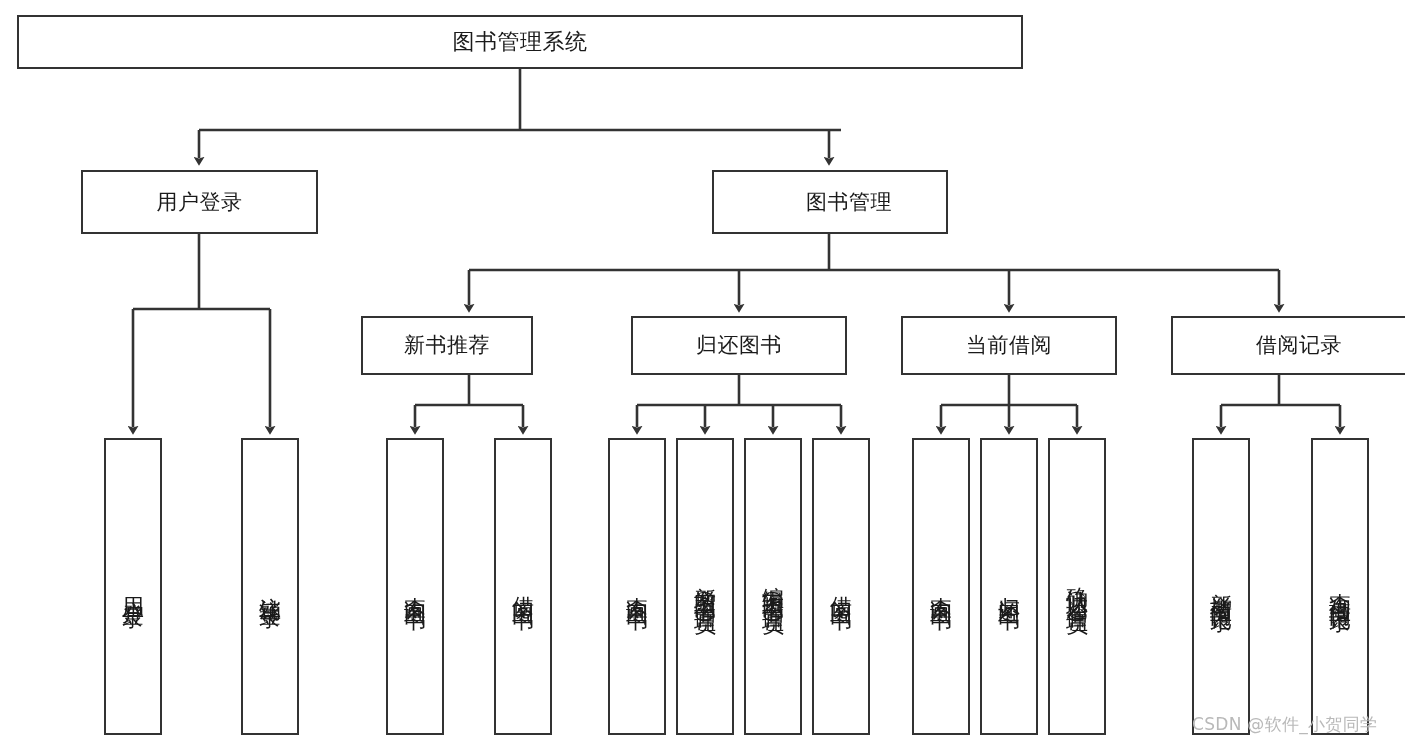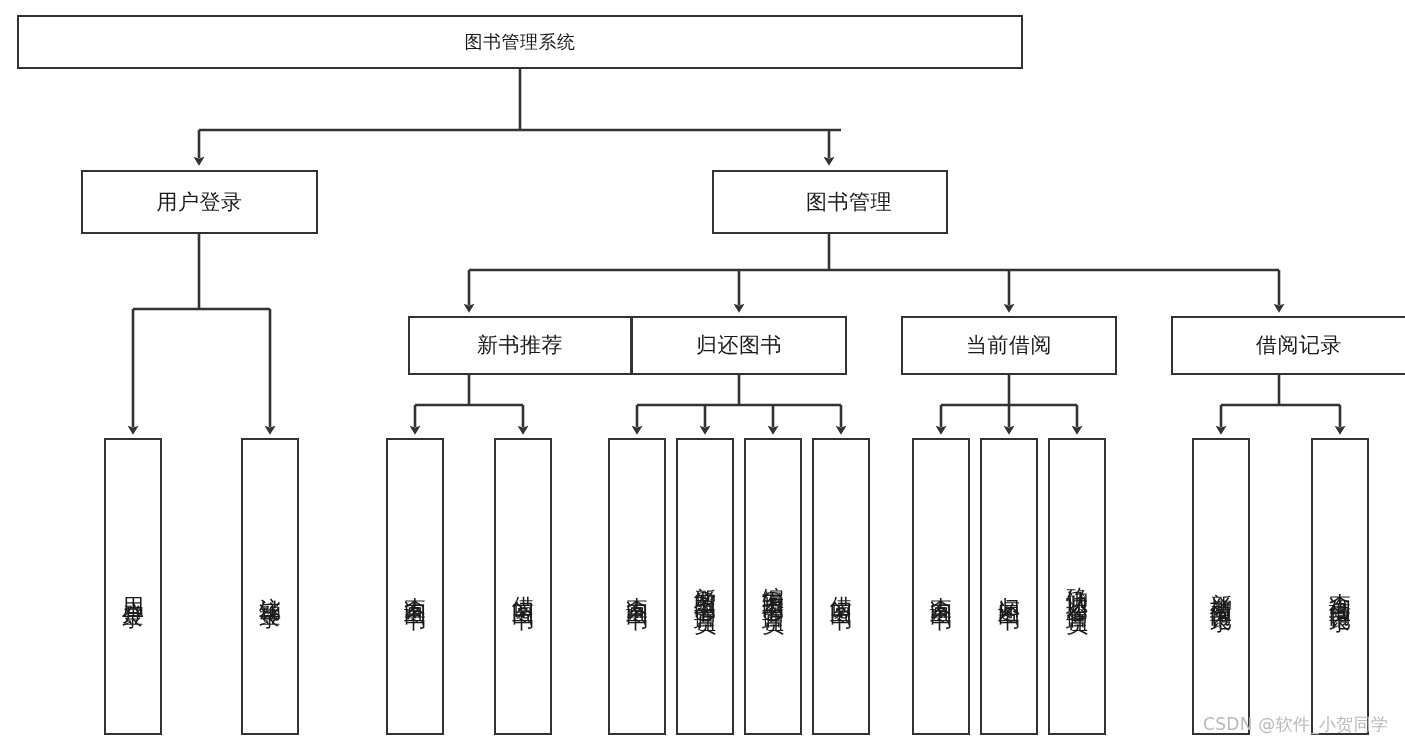--- a/index.html
+++ b/index.html
@@ -39,21 +39,21 @@
     color: #1a1a1a;
     text-align: center;
     line-height: 1.18;
     white-space: nowrap;
   }
   .node.horiz .lbl {
     font-size: 21px;
     letter-spacing: 0.5px;
   }
   .node.root .lbl {
-    font-size: 18px;
+    font-size: 22px;
     letter-spacing: 0.5px;
     text-align: center;
   }
   .node.vert {
     align-items: center;
     justify-content: center;
   }
   .node.vert .lbl {
     writing-mode: vertical-rl;
     text-orientation: upright;
@@ -129,21 +129,21 @@
   </div>
 
   <div class="node horiz" style="left:81px; top:170px; width:237px; height:64px;">
     <span class="lbl">用户登录</span>
   </div>
 
   <div class="node horiz" style="left:712px; top:170px; width:236px; height:64px;padding-left:38px;">
     <span class="lbl">图书管理</span>
   </div>
 
-  <div class="node horiz" style="left:361px; top:316px; width:224px; height:59px;margin-left:47px;">
+  <div class="node horiz" style="left:361px; top:316px; width:172px; height:59px;">
     <span class="lbl">新书推荐</span>
   </div>
 
   <div class="node horiz" style="left:631px; top:316px; width:216px; height:59px;">
     <span class="lbl">归还图书</span>
   </div>
 
   <div class="node horiz" style="left:901px; top:316px; width:216px; height:59px;">
     <span class="lbl">当前借阅</span>
   </div>
@@ -197,15 +197,15 @@
   </div>
 
   <div class="node vert" style="left:1192px; top:438px; width:58px; height:297px;">
     <span class="lbl">新增借阅记录</span>
   </div>
 
   <div class="node vert" style="left:1311px; top:438px; width:58px; height:297px;">
     <span class="lbl">查询借阅记录</span>
   </div>
 
-  <div class="watermark" style="left:1192px; top:713px;padding-left:11px;">CSDN @软件_小贺同学</div>
+  <div class="watermark" style="left:1192px; top:713px;">CSDN @软件_小贺同学</div>
 
 </div>
 
 </body></html>

